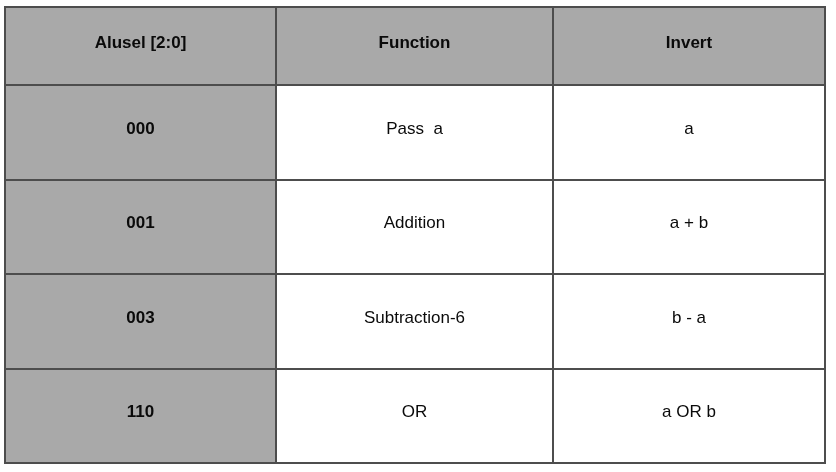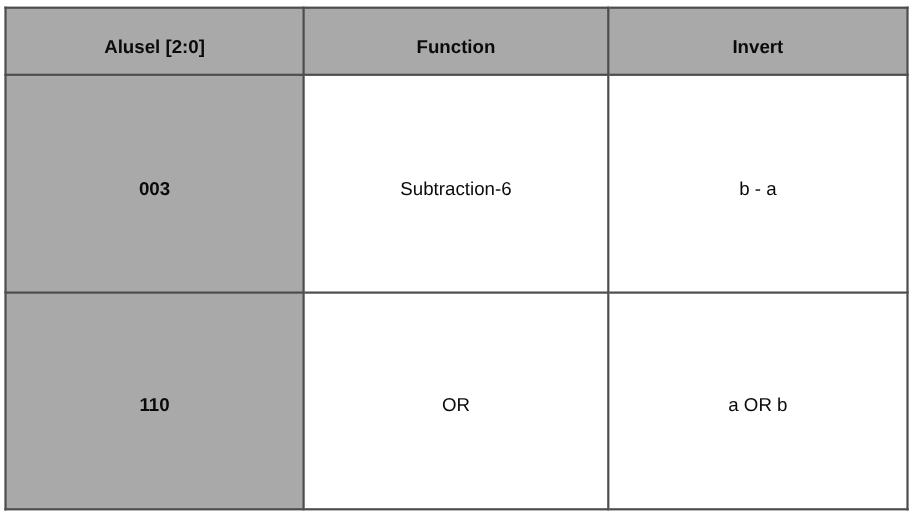--- a/index.html
+++ b/index.html
@@ -24,21 +24,21 @@
     border-collapse: collapse;
     table-layout: fixed;
   }
   table.alu-table td, table.alu-table th {
     border: 2px solid #4d4d4d;
     text-align: center;
     vertical-align: middle;
     font-size: 17px;
     color: #0a0a0a;
     white-space: pre-wrap;
-    padding: 0;
+    padding: 17px;
     padding-top: 10px;
   }
   table.alu-table th {
     font-weight: bold;
     background: #a9a9a9;
     height: 49px;
   }
   table.alu-table td {
     height: 49px;
     background: #ffffff;
@@ -63,20 +63,30 @@
     </colgroup>
     <thead>
       <tr>
         <th>Alusel [2:0]</th>
         <th>Function</th>
         <th>Invert</th>
       </tr>
     </thead>
     <tbody>
       <tr>
+        <td class="sel-cell">000</td>
+        <td>Pass  a</td>
+        <td>a</td>
+      </tr>
+      <tr>
+        <td class="sel-cell">001</td>
+        <td>Addition</td>
+        <td>a + b</td>
+      </tr>
+      <tr>
         <td class="sel-cell">003</td>
         <td>Subtraction-6</td>
         <td>b - a</td>
       </tr>
       <tr>
         <td class="sel-cell">110</td>
         <td>OR</td>
         <td>a OR b</td>
       </tr>
 

